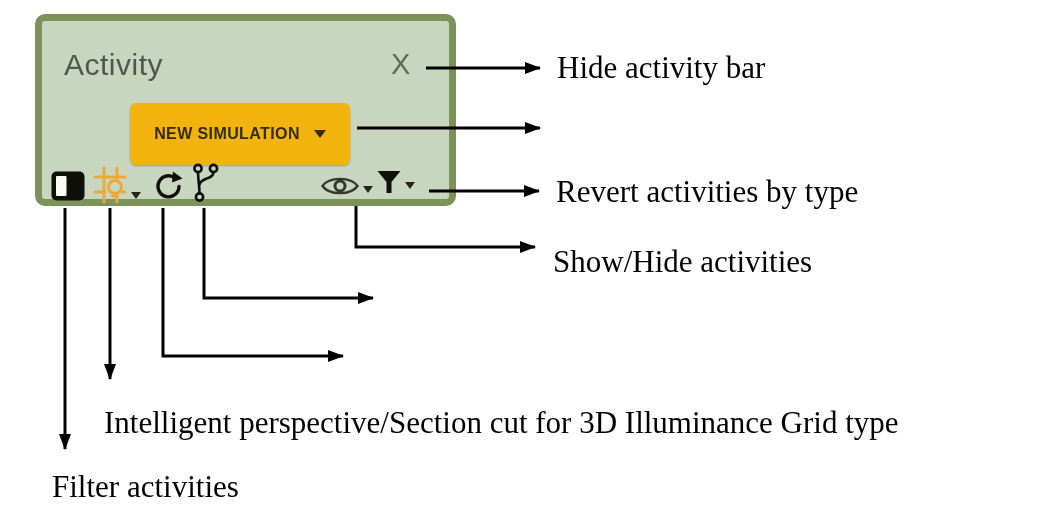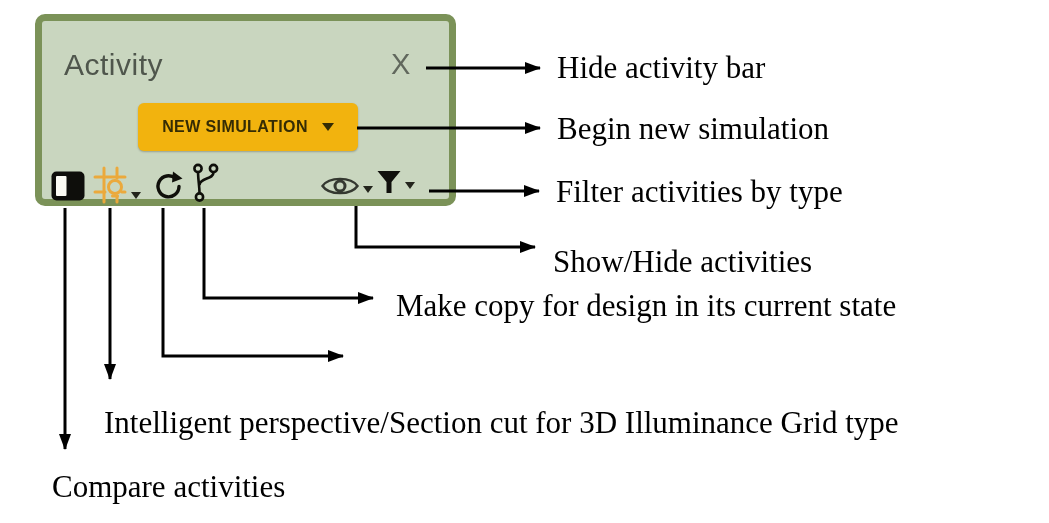--- a/index.html
+++ b/index.html
@@ -18,28 +18,27 @@
   }
   .panel-title{
     position:absolute;left:22px;top:27px;
     font-size:30px;color:#4f564c;letter-spacing:.5px;
   }
   .close-x{
     position:absolute;left:349px;top:27px;
     font-size:29px;color:#61685d;cursor:default;
   }
   .new-sim{
-    position:absolute;left:88px;top:82px;width:220px;height:48px;
+    position:absolute;left:88px;top:82px;width:220px;height:62px;
     background:var(--button-bg,#f2b30e);
     border:none;border-radius:6px;
     display:flex;align-items:center;justify-content:center;gap:14px;
     box-shadow:0 1px 2px rgba(0,0,0,.25);
     font-family:"Liberation Sans",sans-serif;
     cursor:pointer;
-    margin-left:8px;
   }
   .new-sim .lbl{
     font-size:16px;font-weight:bold;letter-spacing:.4px;
     color:var(--button-text,#352c04);
   }
   .caret{
     width:0;height:0;display:inline-block;
     border-left:6px solid transparent;border-right:6px solid transparent;
     border-top:8px solid #352c04;
   }
@@ -155,20 +154,18 @@
 
     <span class="icon ic-filter">
       <svg width="26" height="26" viewBox="0 0 26 26">
         <path d="M1.5 2 H 24.5 L 15.5 13 V 24 H 10.5 V 13 Z" fill="#10100c"></path>
       </svg>
       <span class="caret sm"></span>
     </span>
   </div>
 
   <span class="ann ann-0">Hide activity bar</span>
-  <span class="ann ann-1">Begin new simulation</span>
-  <span class="ann ann-2">Filter activities by type</span>
+  <span class="ann ann-2">Revert activities by type</span>
   <span class="ann ann-3">Show/Hide activities</span>
-  <span class="ann ann-4">Make copy for design in its current state</span>
   <span class="ann ann-6">Intelligent perspective/Section cut for 3D Illuminance Grid type</span>
-  <span class="ann ann-7">Compare activities</span>
+  <span class="ann ann-7">Filter activities</span>
 
 </div>
 
 </body></html>

